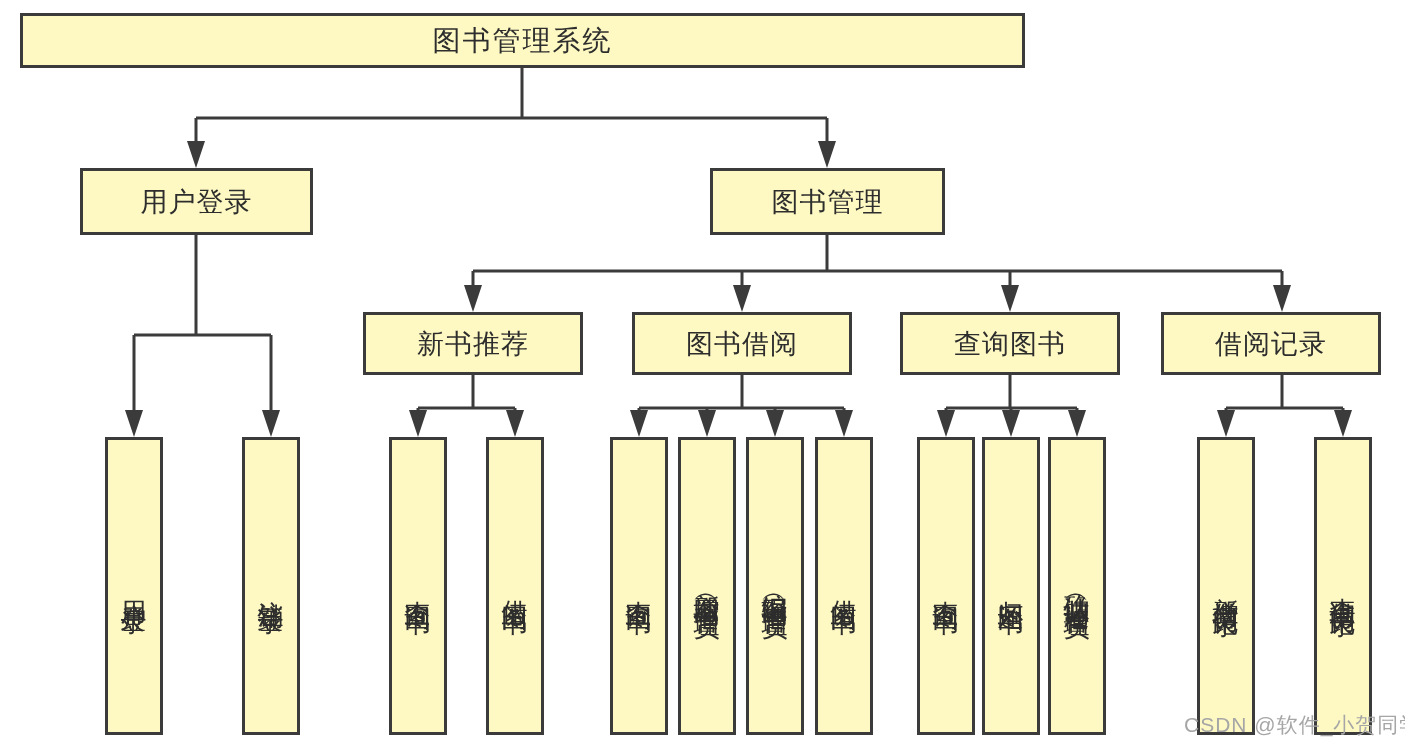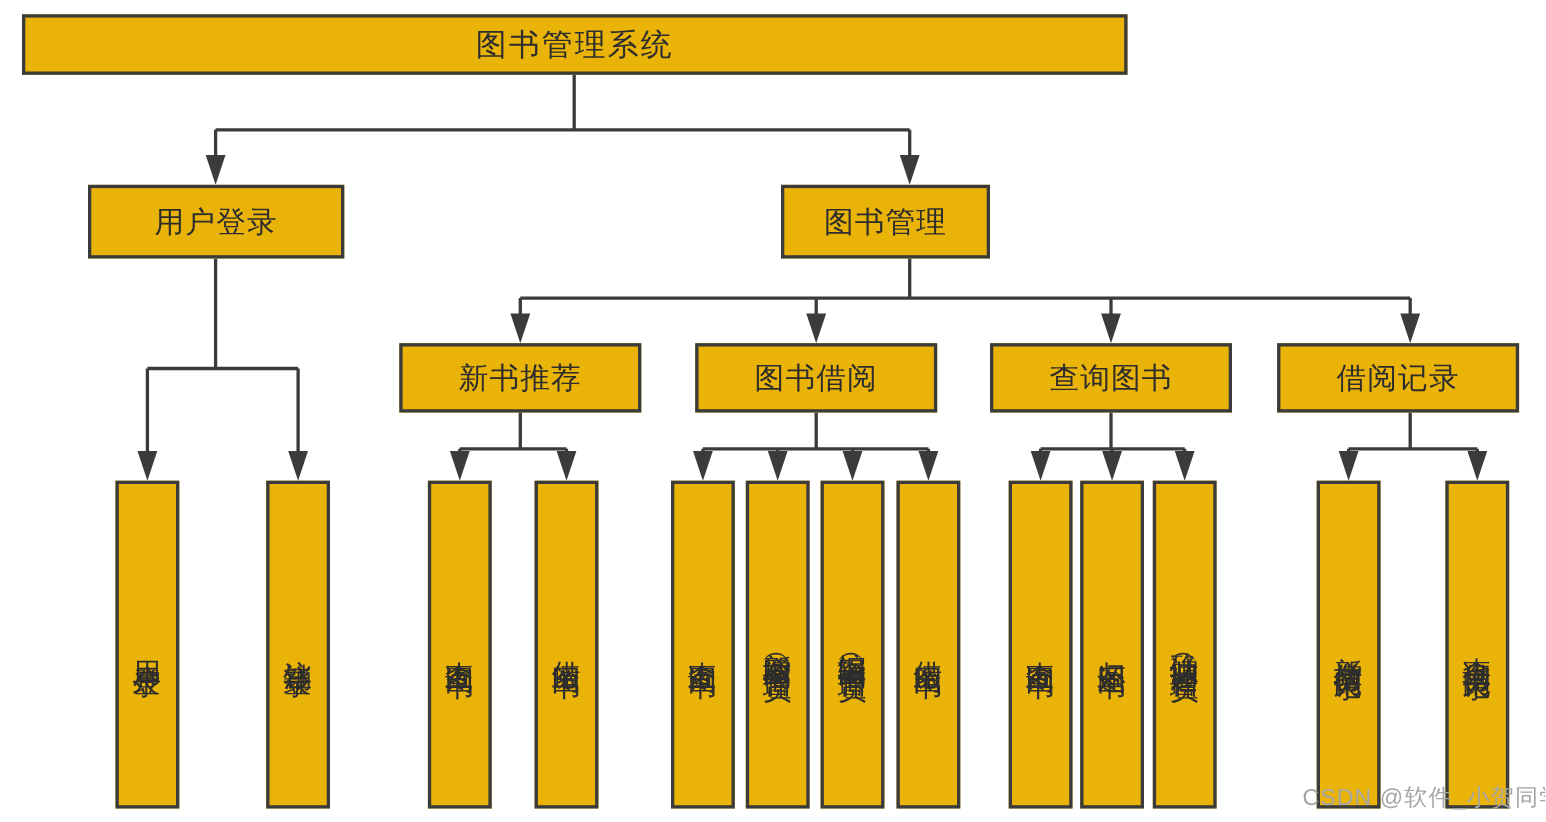--- a/index.html
+++ b/index.html
@@ -13,40 +13,40 @@
     position:relative;
     width:1405px;height:747px;
     background:var(--bg);
     font-family:"Liberation Sans","DejaVu Sans",sans-serif;
     overflow:hidden;
   }
   #wires{position:absolute;left:0;top:0;z-index:0;}
   .node{
     position:absolute;
     box-sizing:border-box;
-    background:#eab308;
+    background:#fef9c3;
     border:3px solid var(--line);
     color:var(--text);
     display:flex;align-items:center;justify-content:center;
     z-index:1;
   }
   .h-node{font-size:27px;letter-spacing:1px;}
   .root-node{font-size:28px;letter-spacing:2px;}
   .leaf{
     writing-mode:vertical-rl;
     text-orientation:mixed;
     font-size:26px;
     letter-spacing:3px;
     line-height:1;
     width:58px;height:298px;top:437px;
   }
   
   #n-root{left:20px;top:13px;width:1005px;height:55px;}
   #n-user-login{left:80px;top:168px;width:233px;height:67px;}
-  #n-book-mgmt{left:710px;top:168px;width:190px;height:67px;}
+  #n-book-mgmt{left:710px;top:168px;width:235px;height:67px;}
   .lvl3{top:312px;width:220px;height:63px;}
   #n-recommend{left:363px;}
   #n-borrow{left:632px;}
   #n-current{left:900px;}
   #n-records{left:1161px;}
   #lf-1{left:105px;}  #lf-2{left:242px;}
   #lf-3{left:389px;}  #lf-4{left:486px;}
   #lf-5{left:610px;}  #lf-6{left:678px;}
   #lf-7{left:746px;}  #lf-8{left:815px;}
   #lf-9{left:917px;}  #lf-10{left:982px;}

